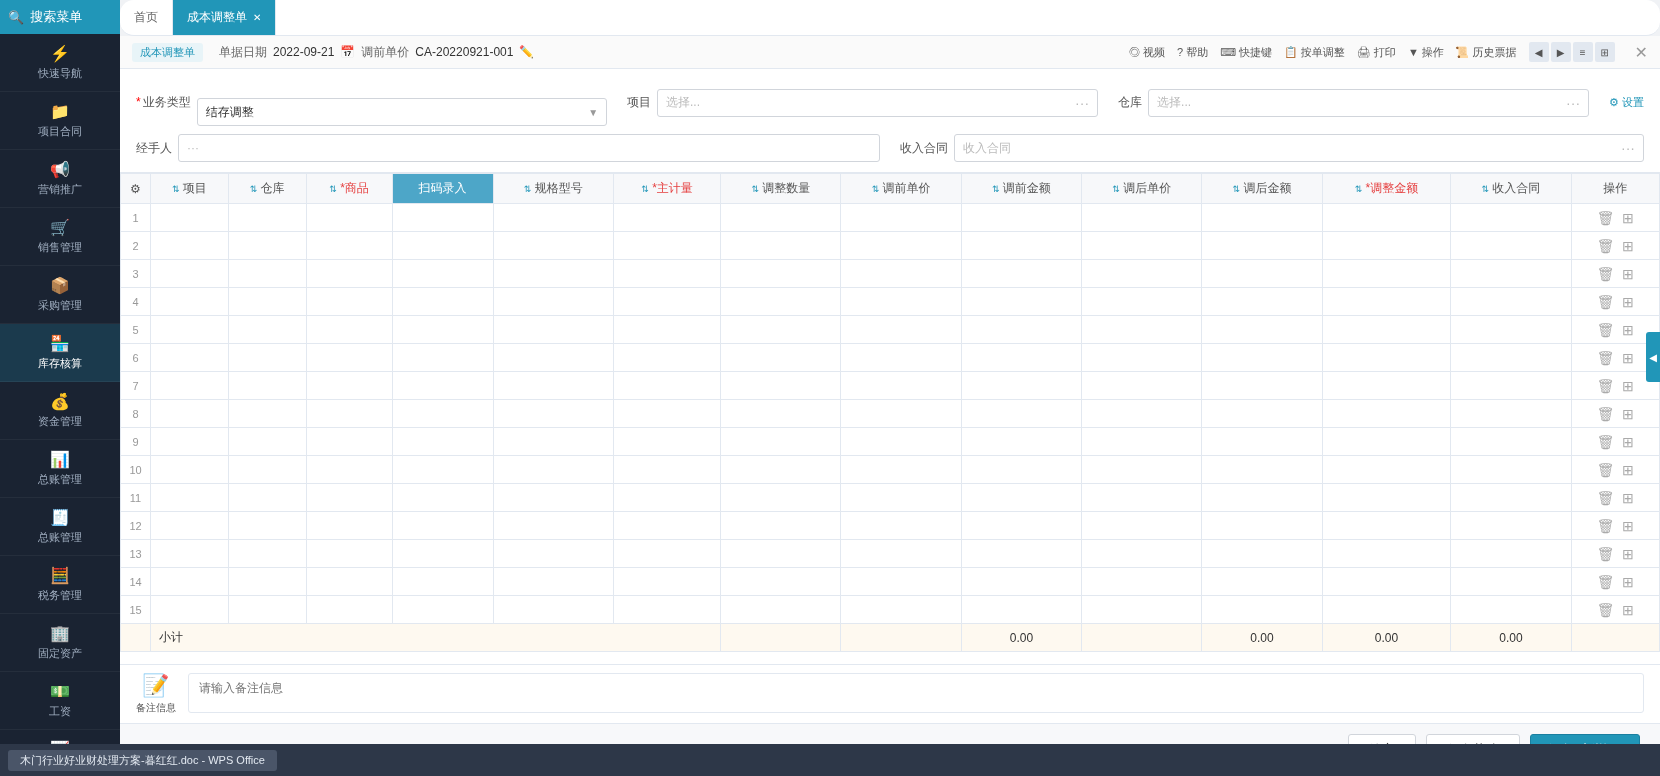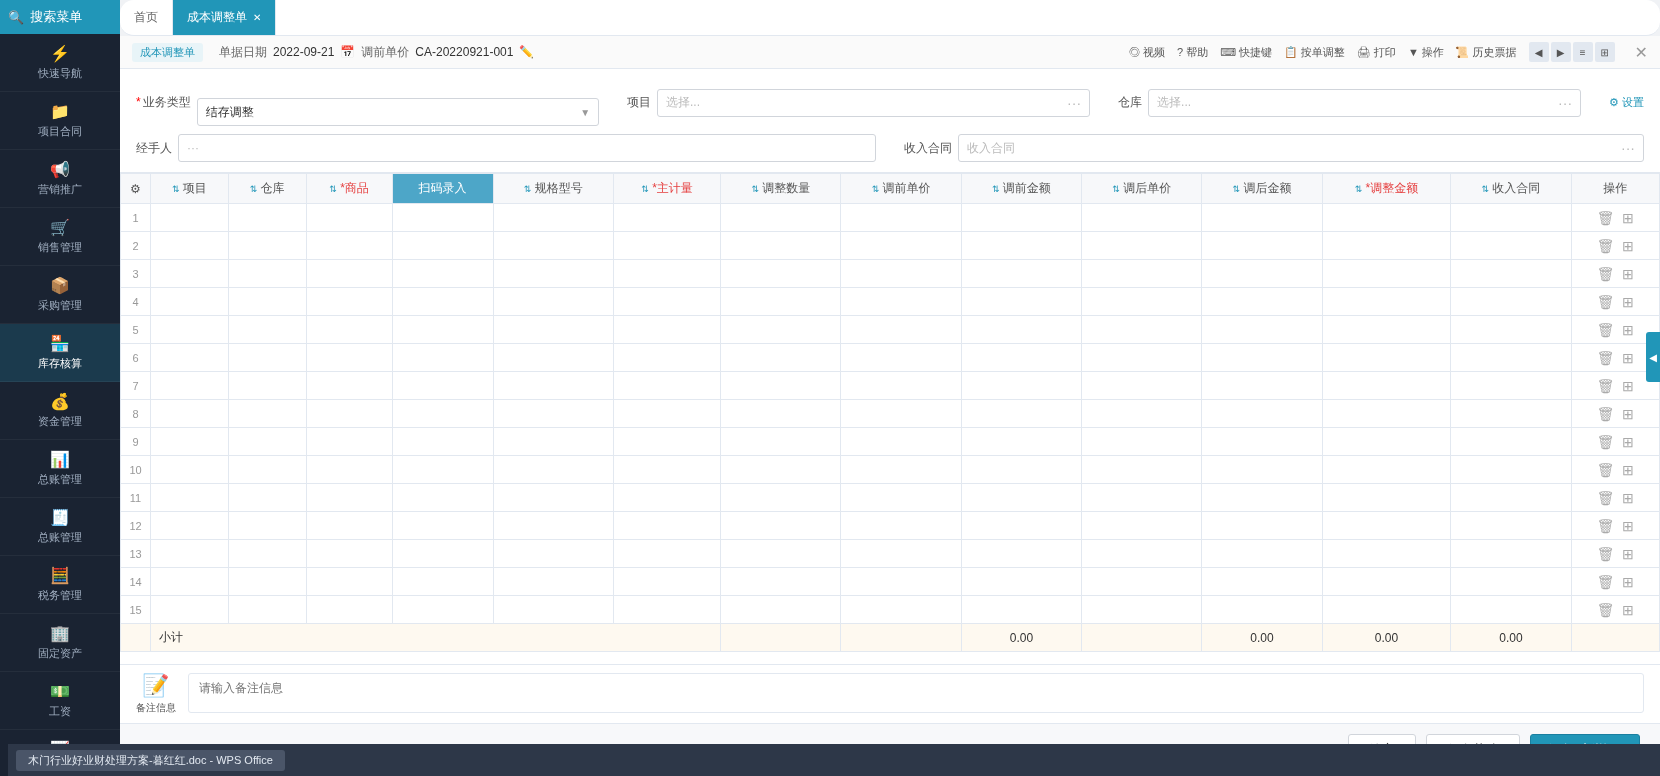--- a/index.html
+++ b/index.html
@@ -126,21 +126,21 @@
       display: flex;
       flex-direction: column;
       gap: 8px;
       border-bottom: 1px solid #e2e8f0;
       flex-shrink: 0;
       background: #fff;
     }
     .form-row {
       display: flex;
       align-items: center;
-      gap: 28px;
+      gap: 20px;
     }
     .form-field {
       display: flex;
       align-items: center;
       gap: 6px;
       flex: 1;
     }
     .form-field label { color: #555; font-size: 12px; white-space: nowrap; }
     .form-field label.required::before { content: '*'; color: red; margin-right: 2px; }
     .form-input {
@@ -273,21 +273,21 @@
       font-size: 13px;
       display: flex;
       align-items: center;
       gap: 6px;
     }
 
     
     .taskbar {
       position: fixed;
       bottom: 0;
-      left: 8px;
+      left: 0;
       right: 0;
       height: 32px;
       background: #2d3748;
       display: flex;
       align-items: center;
       padding: 0 8px;
       gap: 8px;
       z-index: 100;
     }
     .taskbar-item {

